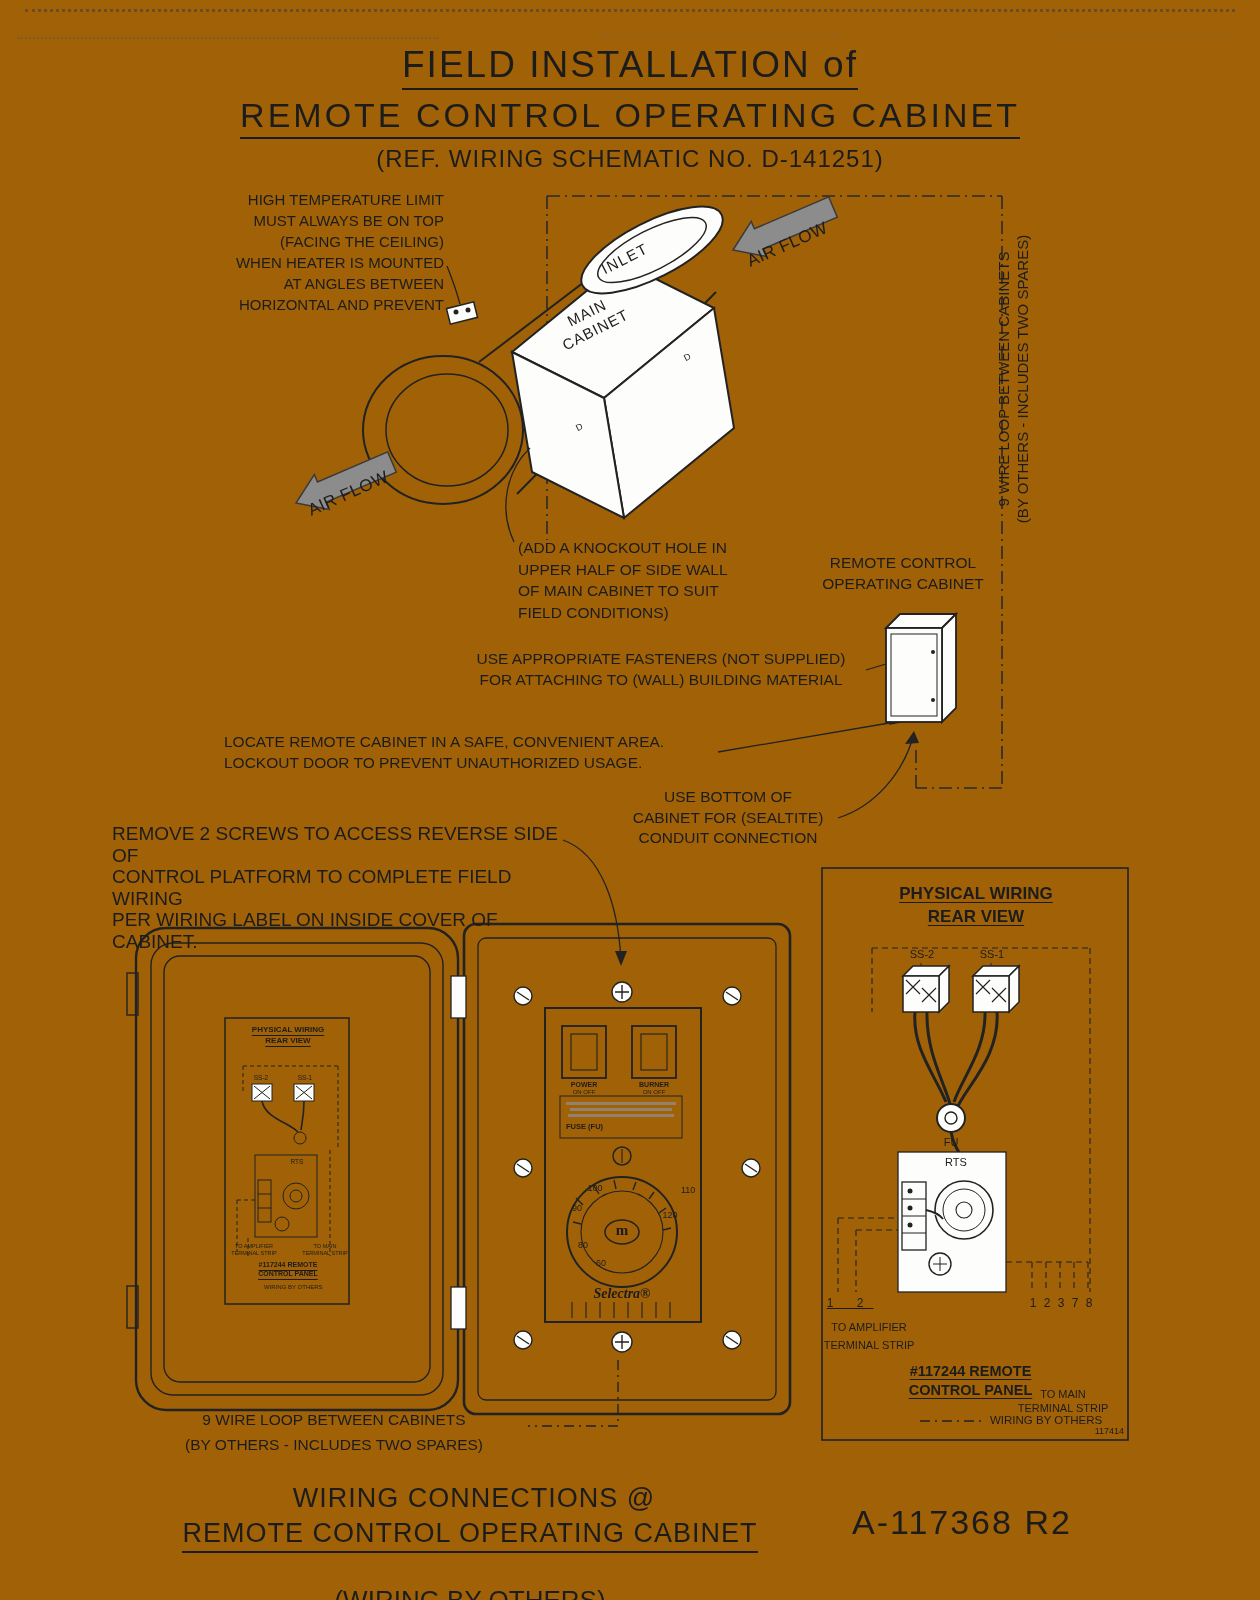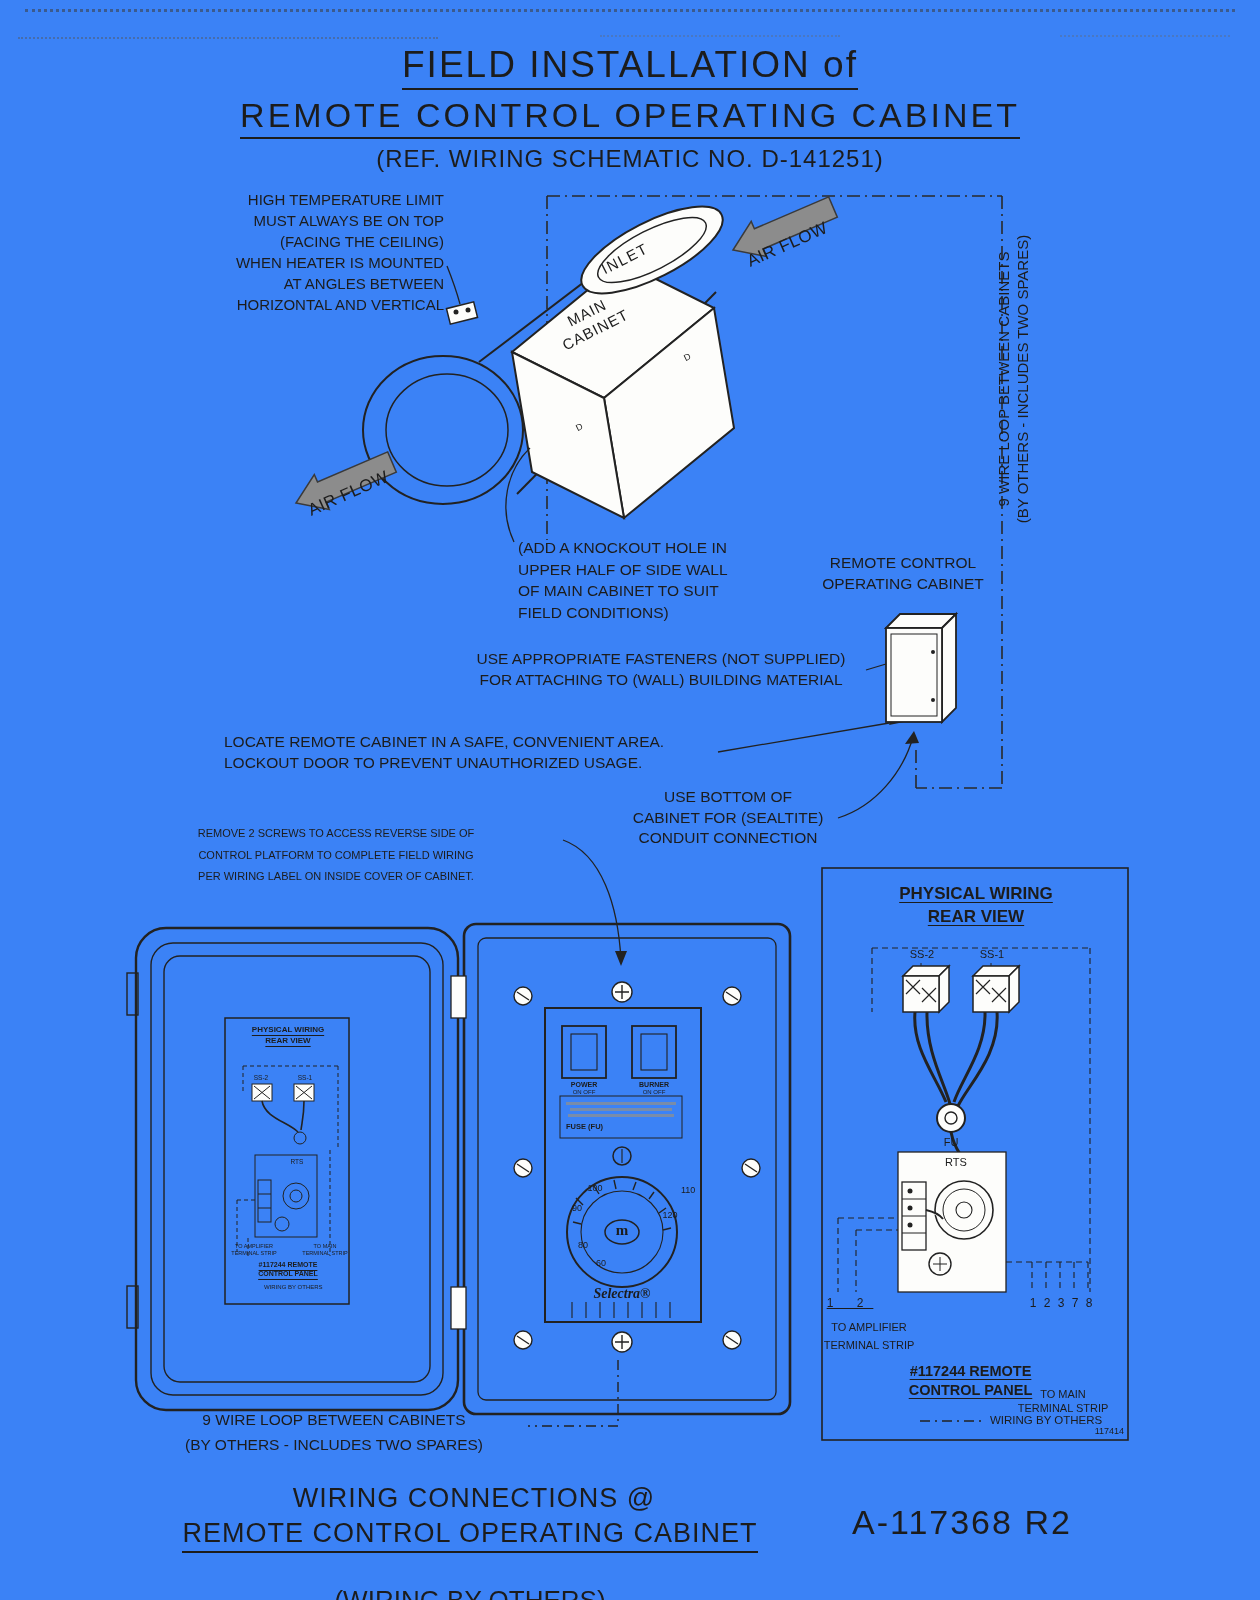--- a/index.html
+++ b/index.html
@@ -1,19 +1,19 @@
 <!DOCTYPE html>
 <html><head>
 <meta charset="utf-8">
 <style>
   * { margin:0; padding:0; box-sizing:border-box; }
   html,body { background:#ddd; }
   body { font-family:"Liberation Sans", sans-serif; }
   #page { position:relative; width:1260px; height:1600px; margin:0 auto;
-          background:#3b82f6; color:#1c1c1c; overflow:hidden; }
+          background:#a16207; color:#1c1c1c; overflow:hidden; }
   .abs { position:absolute; }
   .t   { color:#1c1c1c; }
   .ml  { white-space:pre-line; }
   .ctr { text-align:center; }
   .rt  { text-align:right; }
   .u   { border-bottom:2.5px solid #1c1c1c; padding-bottom:3px; }
   .ul  { text-decoration:underline; text-underline-offset:3px; }
   .blur{ background:#8f8f8f; opacity:.75; }
   svg.layer { position:absolute; left:0; top:0; }
 </style>
@@ -276,21 +276,21 @@
       <span class="u t">REMOTE CONTROL OPERATING CABINET</span>
     </div>
     <div class="t" style="font-size:24px; letter-spacing:1px; margin-top:10px;">(REF. WIRING SCHEMATIC NO. D-141251)</div>
   </div>
 
   <div class="abs t ml rt" style="left:182px; top:189px; width:262px; font-size:15px; line-height:21px;">HIGH TEMPERATURE LIMIT
 MUST ALWAYS BE ON TOP
 (FACING THE CEILING)
 WHEN HEATER IS MOUNTED
 AT ANGLES BETWEEN
-HORIZONTAL AND VERTICAL</div>
+HORIZONTAL AND PREVENT</div>
 
   <div class="abs t ml ctr" style="left:994px; top:568px; width:378px; font-size:15px; line-height:19px;
        transform:rotate(-90deg); transform-origin:top left;">9 WIRE LOOP BETWEEN CABINETS
 (BY OTHERS - INCLUDES TWO SPARES)</div>
 
   <div class="abs t" style="left:744px; top:233px; width:95px; font-size:17px; letter-spacing:.5px; transform:rotate(-24deg);">AIR FLOW</div>
   <div class="abs t" style="left:305px; top:482px; width:95px; font-size:17px; letter-spacing:.5px; transform:rotate(-24deg);">AIR FLOW</div>
 
   <div class="abs t" style="left:598px; top:243px; width:80px; font-size:15px; letter-spacing:1.5px; transform:rotate(-27deg);">INLET</div>
   <div class="abs t ml ctr" style="left:536px; top:302px; width:110px; font-size:15px; line-height:19px; letter-spacing:1px; transform:rotate(-27deg);">MAIN
@@ -310,21 +310,21 @@
   <div class="abs t ml" style="left:452px; top:648px; width:418px; font-size:15.5px; line-height:21px; text-align:center;">USE APPROPRIATE FASTENERS (NOT SUPPLIED)
 FOR ATTACHING TO (WALL) BUILDING MATERIAL</div>
 
   <div class="abs t ml" style="left:224px; top:732px; width:505px; font-size:15.5px; line-height:20.5px;">LOCATE REMOTE CABINET IN A SAFE, CONVENIENT AREA.
 LOCKOUT DOOR TO PREVENT UNAUTHORIZED USAGE.</div>
 
   <div class="abs t ml ctr" style="left:608px; top:787px; width:240px; font-size:15.5px; line-height:20.5px;">USE BOTTOM OF
 CABINET FOR (SEALTITE)
 CONDUIT CONNECTION</div>
 
-  <div class="abs t ml" style="left:112px; top:823px; width:448px; font-size:11px; line-height:21.5px;text-align:center;">REMOVE 2 SCREWS TO ACCESS REVERSE SIDE OF
+  <div class="abs t ml" style="left:112px; top:823px; width:448px; font-size:19px; line-height:21.5px;">REMOVE 2 SCREWS TO ACCESS REVERSE SIDE OF
 CONTROL PLATFORM TO COMPLETE FIELD WIRING
 PER WIRING LABEL ON INSIDE COVER OF CABINET.</div>
 
   <div class="abs t ctr" style="left:560px; top:1081px; width:48px; font-size:7px; font-weight:bold;">POWER</div>
   <div class="abs t ctr" style="left:560px; top:1089px; width:48px; font-size:6px;">ON OFF</div>
   <div class="abs t ctr" style="left:630px; top:1081px; width:48px; font-size:7px; font-weight:bold;">BURNER</div>
   <div class="abs t ctr" style="left:630px; top:1089px; width:48px; font-size:6px;">ON OFF</div>
 
   <div class="abs blur" style="left:566px; top:1102px; width:110px; height:3px;"></div>
   <div class="abs blur" style="left:570px; top:1108px; width:102px; height:3px;"></div>

